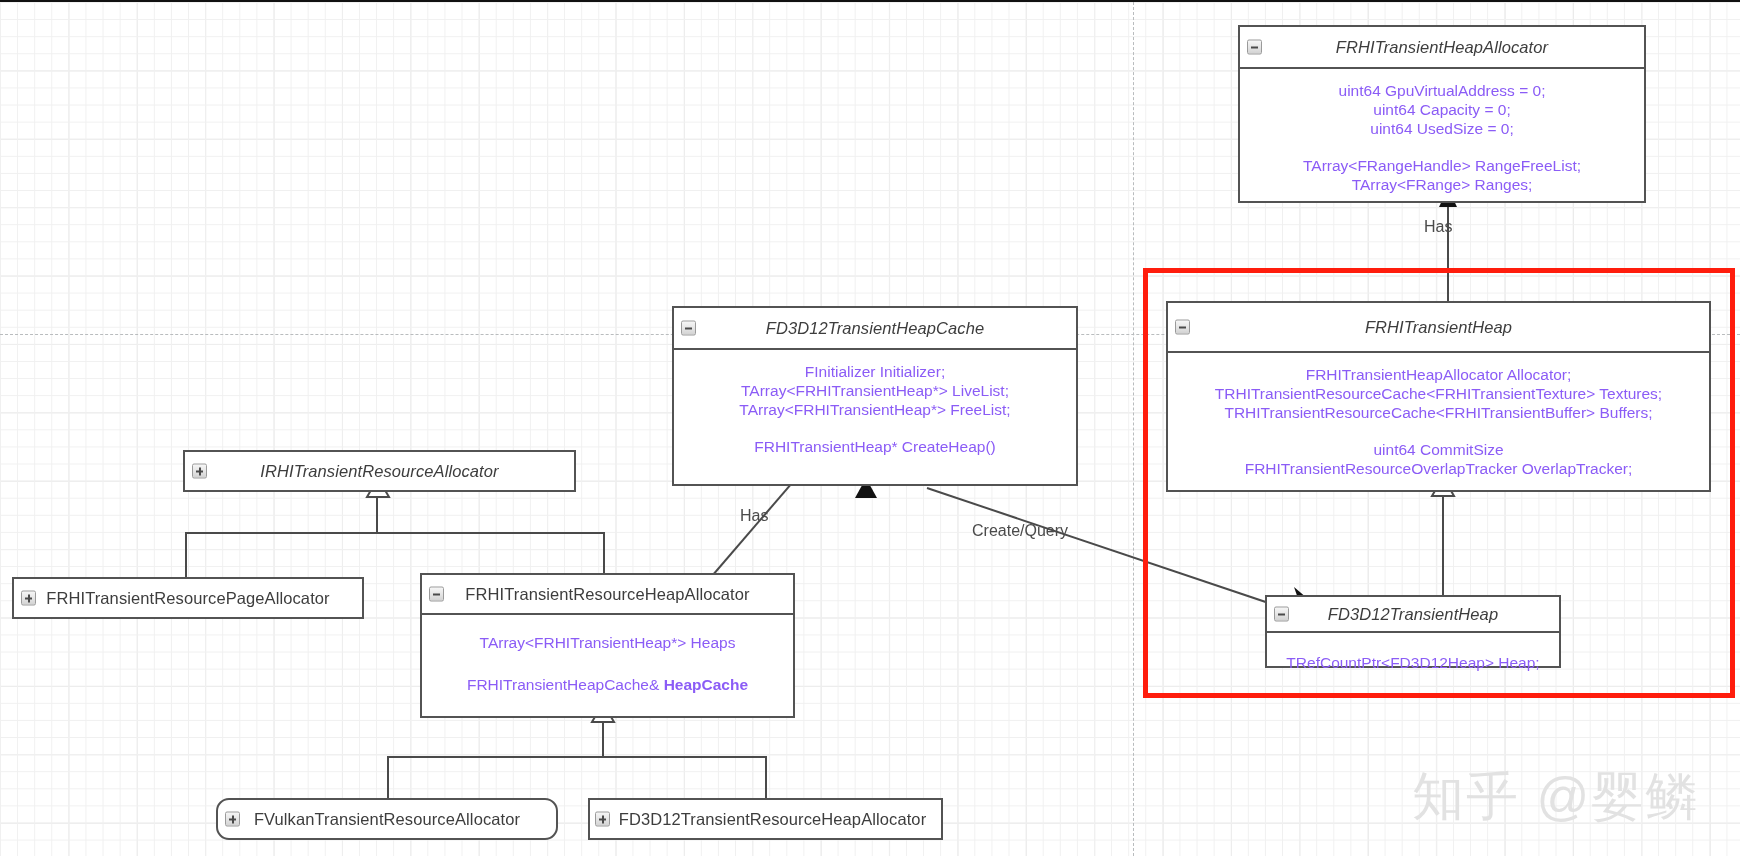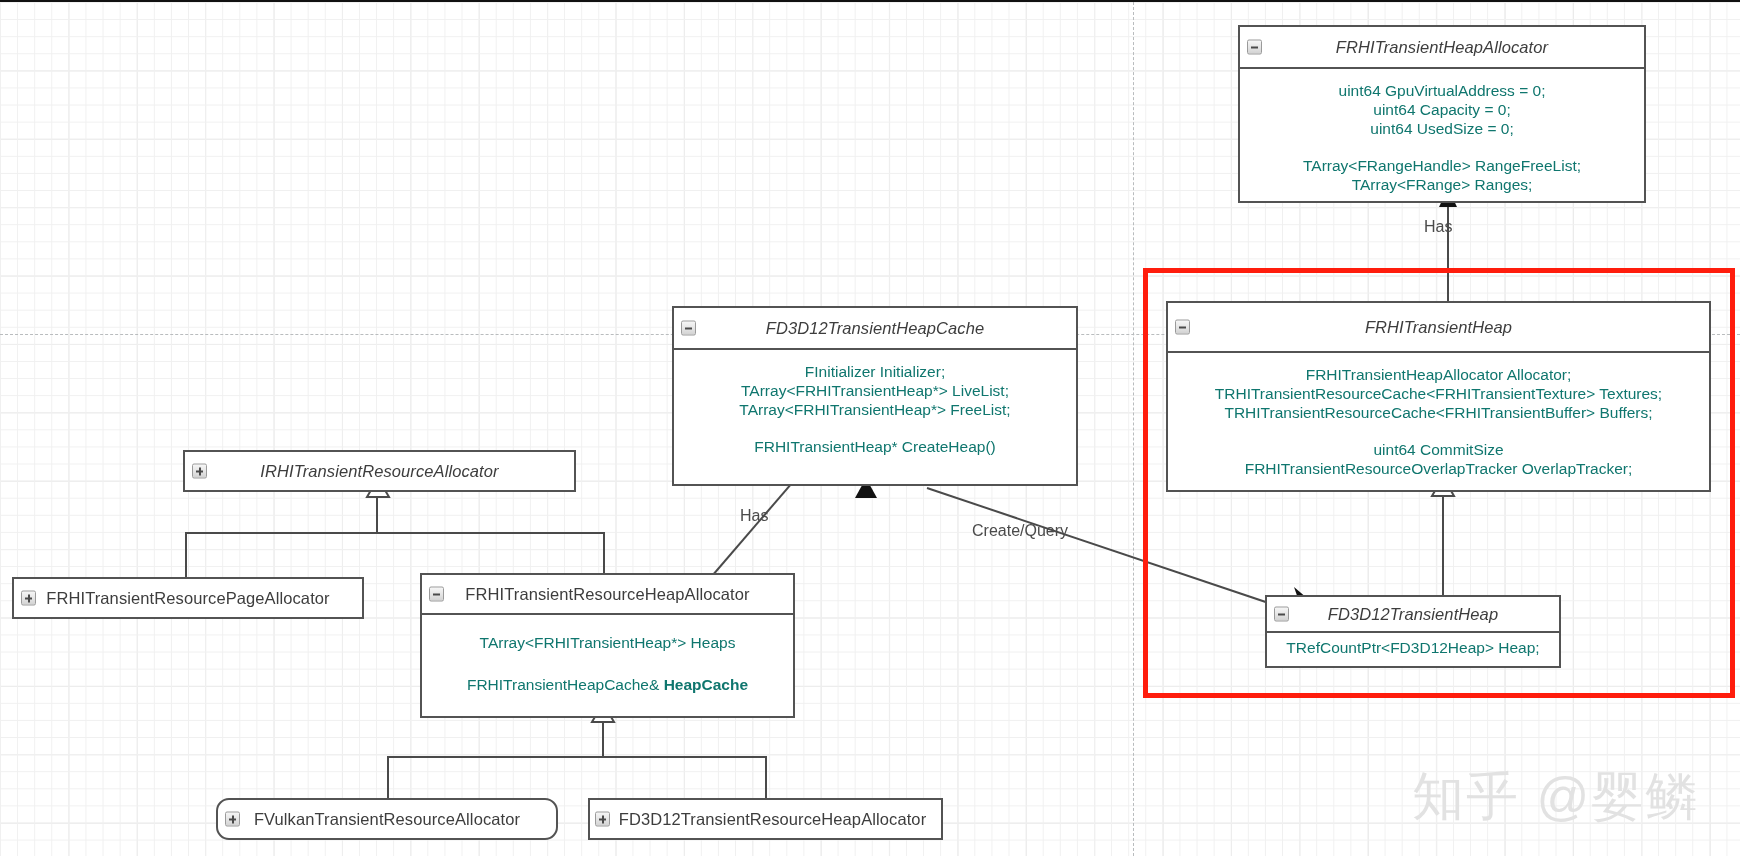--- a/index.html
+++ b/index.html
@@ -86,21 +86,21 @@
   }
   .uml .hdr .title {
     font-style: italic;
   }
   .uml .hdr.plain .title {
     font-style: normal;
   }
   .uml .body {
     box-sizing: border-box;
     text-align: center;
-    color: #0f766e;
+    color: #8b5cf6;
     font-size: 15.5px;
     line-height: 18.8px;
     padding: 13px 8px 10px 8px;
     white-space: nowrap;
   }
   .uml .body .blank {
     display: block;
     height: 18.8px;
   }
   .uml .body b {
@@ -265,21 +265,21 @@
       <span>uint64 CommitSize</span><br>
       <span>FRHITransientResourceOverlapTracker OverlapTracker;</span>
     </div>
   </div>
 
   <div class="uml has-body" style="left:1265px; top:595px; width:296px; height:73px;">
     <div class="hdr" style="height:36px;">
       <span class="toggle"></span>
       <span class="title">FD3D12TransientHeap</span>
     </div>
-    <div class="body" style="padding-top:6px;">
+    <div class="body" style="padding-top:21px;">
       <span>TRefCountPtr&lt;FD3D12Heap&gt; Heap;</span>
     </div>
   </div>
 
   <div class="uml" style="left:183px; top:450px; width:393px; height:42px;">
     <div class="hdr" style="height:38px;">
       <span class="toggle plus"></span>
       <span class="title">IRHITransientResourceAllocator</span>
     </div>
   </div>

